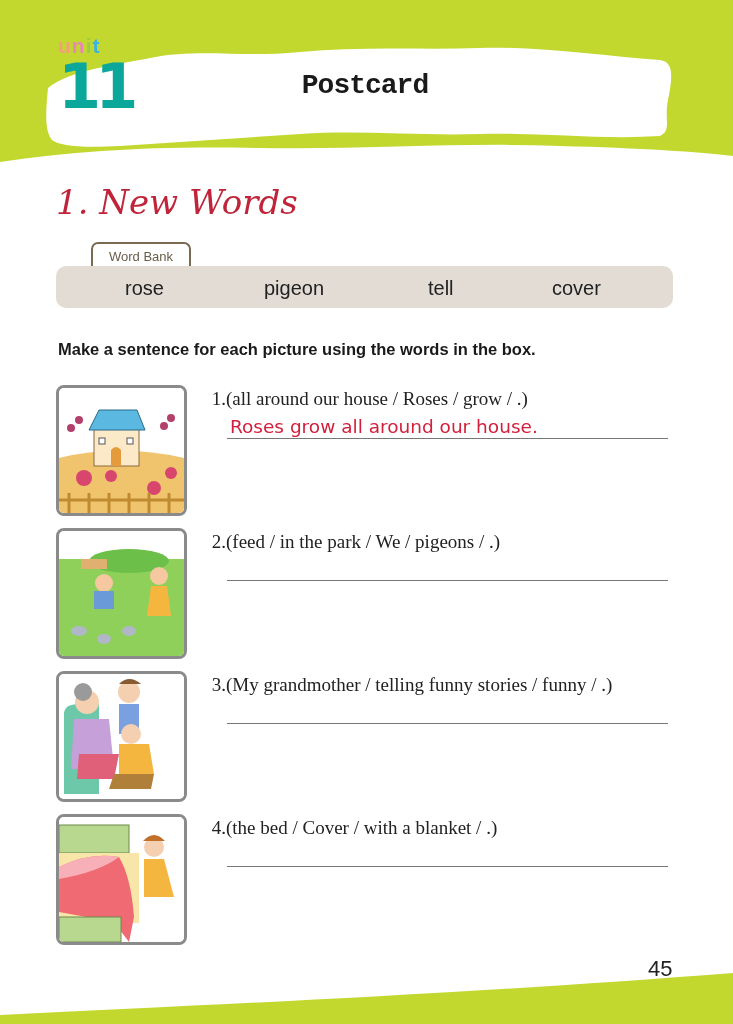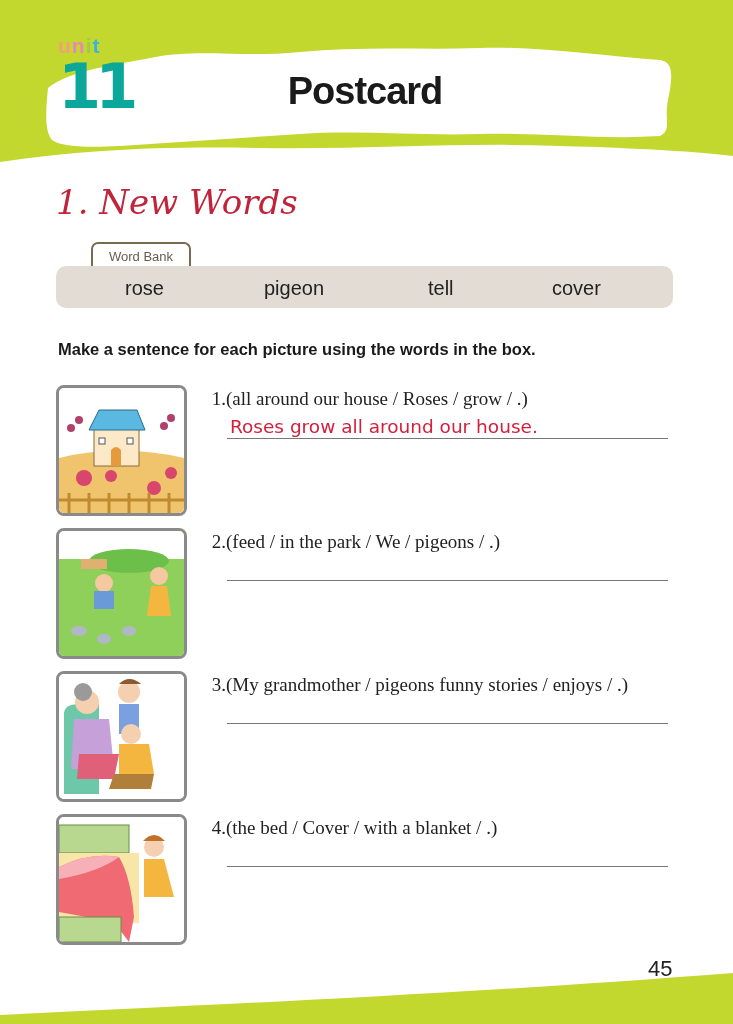--- a/index.html
+++ b/index.html
@@ -2,21 +2,21 @@
 <html><head>
 <meta charset="utf-8">
 <style>
   html,body{margin:0;padding:0;}
   body{width:733px;height:1024px;position:relative;overflow:hidden;background:#ffffff;font-family:"Liberation Sans",sans-serif;}
   .header-bg{position:absolute;left:0;top:0;width:733px;height:175px;background:#c2d82e;}
   .title-cloud{position:absolute;left:0;top:0;width:733px;height:175px;}
   .unit-label{position:absolute;left:58px;top:34px;font-family:"Liberation Sans",sans-serif;font-weight:bold;font-size:21px;letter-spacing:1px;}
   .unit-label span{display:inline-block;}
   .unit-number{position:absolute;left:58px;top:56px;font-family:"DejaVu Sans",sans-serif;font-weight:bold;font-size:62px;color:#0aa79a;letter-spacing:-6px;line-height:1;}
-  .unit-title{position:absolute;left:200px;top:70px;width:330px;text-align:center;font-family:Liberation Sans, sans-serif;font-weight:bold;font-size:38px;color:#1a1a1a;letter-spacing:-1px;}
+  .unit-title{position:absolute;left:200px;top:70px;width:330px;text-align:center;font-family:Liberation Mono, monospace;font-weight:bold;font-size:28px;color:#1a1a1a;letter-spacing:-1px;}
   .section-title{position:absolute;left:56px;top:182px;font-family:"DejaVu Serif",serif;font-style:italic;font-size:34px;color:#c0243a;}
   .wb-tab{position:absolute;left:91px;top:242px;width:100px;height:26px;border:2px solid #7a6a52;border-bottom:none;border-radius:7px 7px 0 0;background:#fff;box-sizing:border-box;text-align:center;font-size:13px;color:#6a5c4a;line-height:26px;}
   .wb-bar{position:absolute;left:56px;top:266px;width:617px;height:42px;background:#e2dcd4;border-radius:10px;}
   .wb-word{position:absolute;top:11px;font-size:20px;color:#222;}
   .instruction{position:absolute;left:58px;top:340px;font-size:16.5px;font-weight:bold;color:#1a1a1a;}
   .pic{position:absolute;left:56px;width:131px;height:131px;border:3px solid #8a8a8a;border-radius:8px;box-sizing:border-box;overflow:hidden;background:#fff;}
   .pic svg{width:100%;height:100%;display:block;}
   .q-text{position:absolute;left:198px;font-family:"Liberation Serif",serif;font-size:19px;color:#222;text-align:right;}
   .q-text .num{display:inline-block;width:28px;}
   .answer-line{position:absolute;left:227px;width:441px;height:0;border-top:1.5px solid #777;}
@@ -110,21 +110,21 @@
     <path d="M15 45 L50 45 L55 95 L12 95 Z" fill="#c6a0d8"></path>
     <path d="M20 80 L60 80 L55 105 L18 105 Z" fill="#e0607a"></path>
     <circle cx="70" cy="18" r="11" fill="#f5d0b0"></circle>
       <path d="M60 10 Q70 0 82 10" fill="#8a5a30"></path>
     <rect x="60" y="30" width="20" height="30" fill="#7aa0e0"></rect>
     <circle cx="72" cy="60" r="10" fill="#f5d0b0"></circle>
       <path d="M60 70 L90 70 L95 100 L60 105 Z" fill="#f5b640"></path>
     <path d="M55 100 L95 100 L92 115 L50 115 Z" fill="#b0803a"></path>
   </svg>
 </div>
-<div class="q-text" style="top:674px"><span class="num">3.</span><span>(My grandmother / pigeons funny stories / enjoys / .)</span></div>
+<div class="q-text" style="top:674px"><span class="num">3.</span><span>(My grandmother / telling funny stories / funny / .)</span></div>
 <div class="answer-text" style="top:702px"></div>
 <div class="answer-line" style="top:723px"></div>
 
 <div class="pic" style="top:814px">
   <svg viewBox="0 0 125 125">
     <rect width="125" height="125" fill="#fff"></rect>
     <rect x="0" y="8" width="70" height="28" fill="#b8d890" stroke="#6a8a4a"></rect>
     <rect x="0" y="36" width="80" height="70" fill="#f8e6a8"></rect>
     <path d="M0 50 Q30 35 60 40 Q72 60 75 100 L70 125 L55 105 L0 95 Z" fill="#ef6a72"></path>
     <path d="M0 50 Q30 35 60 40 Q40 55 0 62 Z" fill="#f8b0b8"></path>

